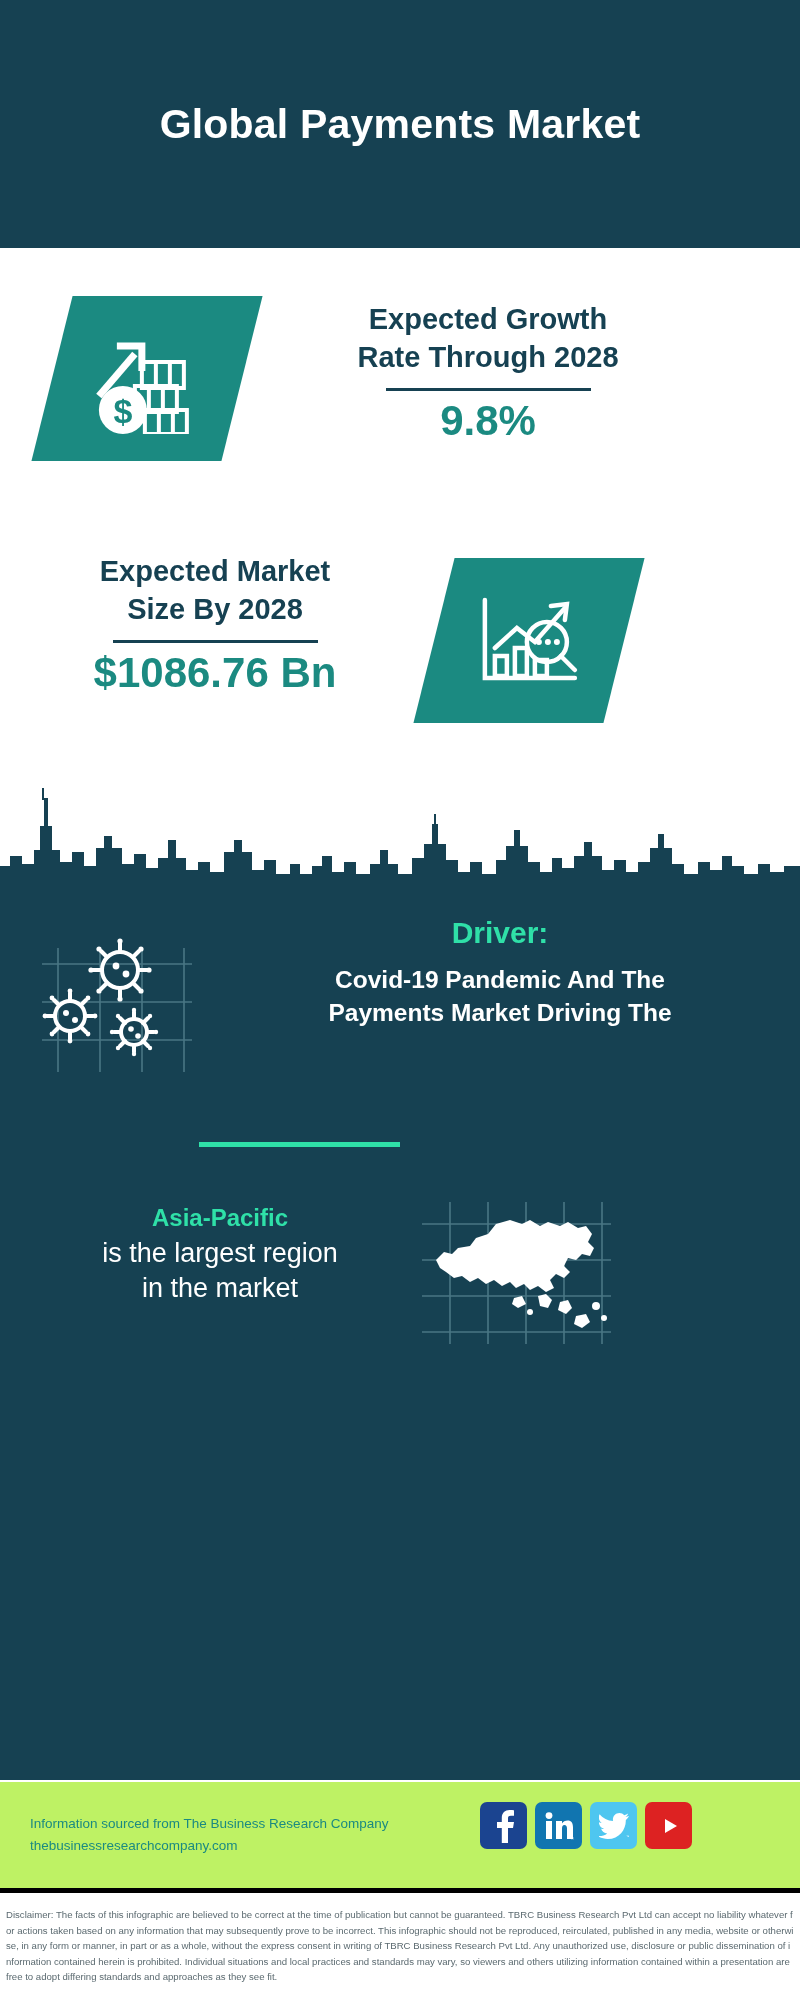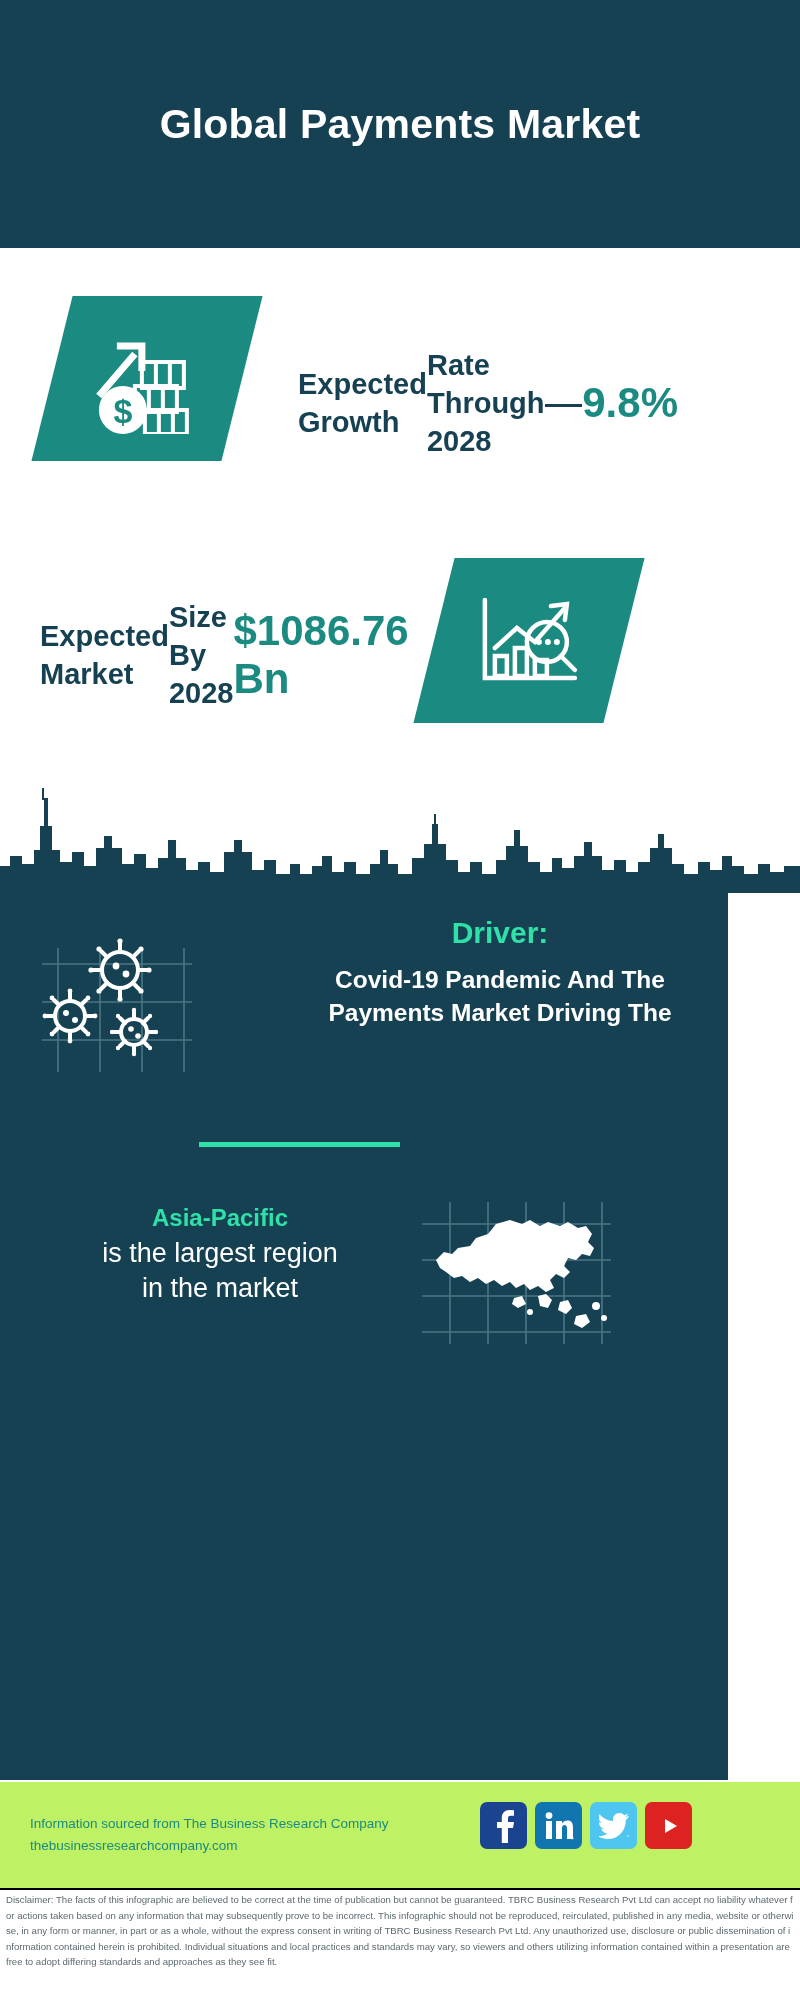--- a/index.html
+++ b/index.html
@@ -34,41 +34,41 @@
   .tile {
     width:190px; height:165px;
     background:#1b8a81;
     transform:skewX(-14deg);
     display:flex; align-items:center; justify-content:center;
     flex:0 0 auto;
   }
   .tile-inner { transform:skewX(14deg); width:120px; height:110px; }
   .tile svg { width:100%; height:100%; display:block; }
 
-  .stat-text { display:flex; flex-direction:row; }
+  .stat-text { display:flex; flex-direction:column; }
   .stat-label {
     color:#164152; font-size:29px; font-weight:bold; line-height:1.32;
   }
   .stat-divider { height:3px; background:#164152; margin:11px 0 6px 0; }
   .stat-value {
     color:#1b8a81; font-size:42px; font-weight:bold; line-height:1.15;
   }
 
   .row1 .stat-text { margin-left:56px; align-items:center; width:380px; padding-top:4px; }
   .row1 .stat-divider { width:205px; }
   .row1 .tile { margin-left:52px; }
 
   .row2 { justify-content:flex-start; }
   .row2 .stat-text { margin-left:40px; align-items:center; width:350px; padding-top:4px; }
   .row2 .stat-divider { width:205px; }
   .row2 .tile { margin-left:28px; margin-top:10px; }
 
   
   .darkbody {
-    position:absolute; left:0; top:778px; width:728px; height:1002px;
+    position:absolute; left:0; top:778px; width:800px; height:1002px;
     background:#164152;
   }
   .skyline { position:absolute; left:0; top:0; width:800px; height:115px; }
   .skyline svg { display:block; width:800px; height:115px; }
 
   
   .driver-block { position:absolute; left:0; top:130px; width:800px; height:230px; }
   .driver-icon { position:absolute; left:34px; top:22px; width:160px; height:150px; }
   .driver-icon svg { width:100%; height:100%; }
   .driver-text { position:absolute; left:215px; top:8px; width:570px; text-align:center; }
@@ -101,22 +101,22 @@
   .social { width:47px; height:47px; border-radius:7px; display:flex; align-items:center; justify-content:center; }
   .s-fb { background:#1b4490; }
   .s-li { background:#1175b0; }
   .s-tw { background:#4ec6f0; }
   .s-yt { background:#dd2222; }
   .social svg { display:block; }
 
   
   .disclaimer {
     position:absolute; left:0; top:1888px; width:800px; height:112px;
-    background:#ffffff; border-top:2px solid #000000;
-    padding:2px 6px 0 6px;
+    background:#ffffff; border-top:5px solid #000000;
+    padding:14px 6px 0 6px;
   }
   .disclaimer p {
     color:#5b6a70; font-size:9.6px; line-height:1.62; text-align:left;
     word-break:break-all;
   }
 </style>
 </head>
 <body>
 
 <div class="page">

